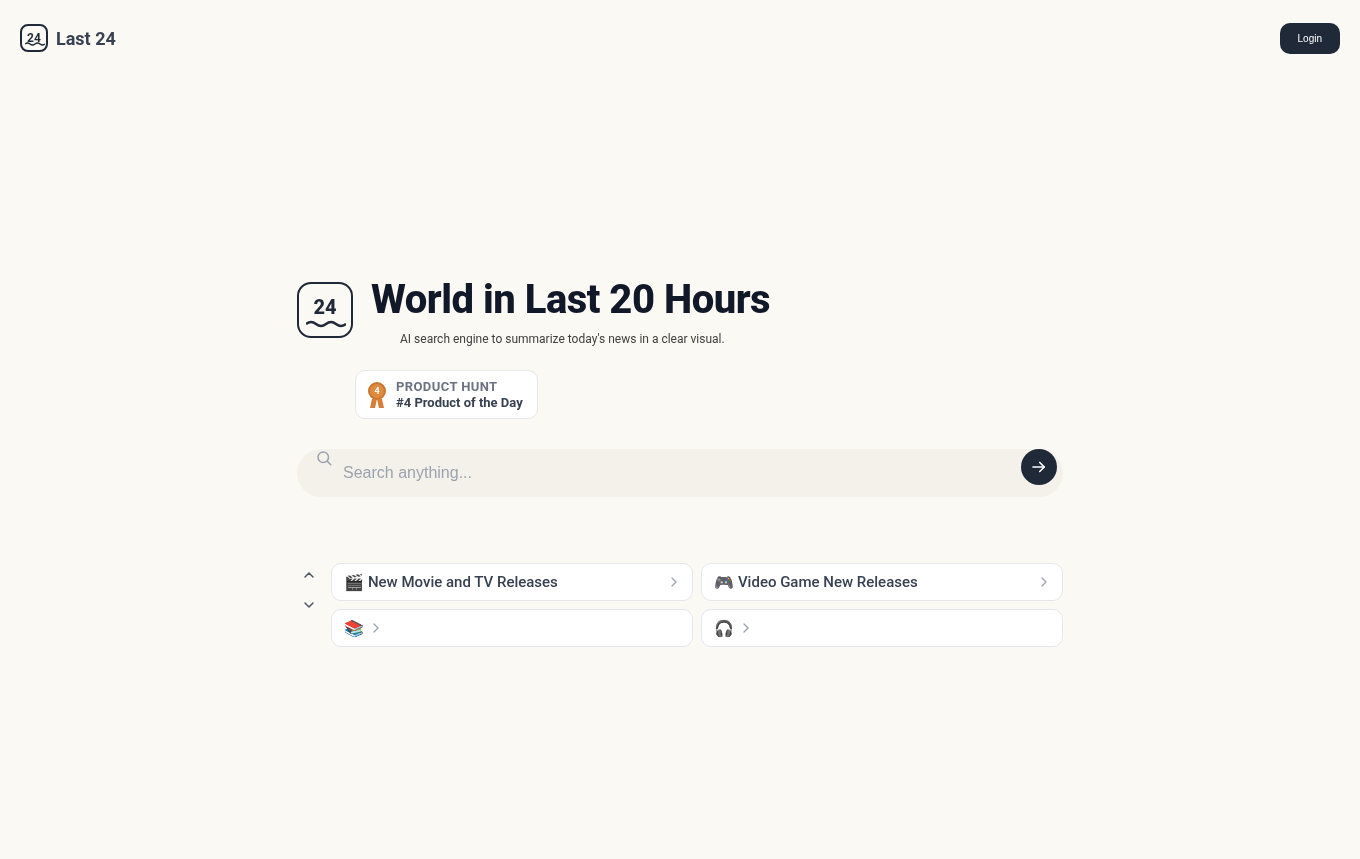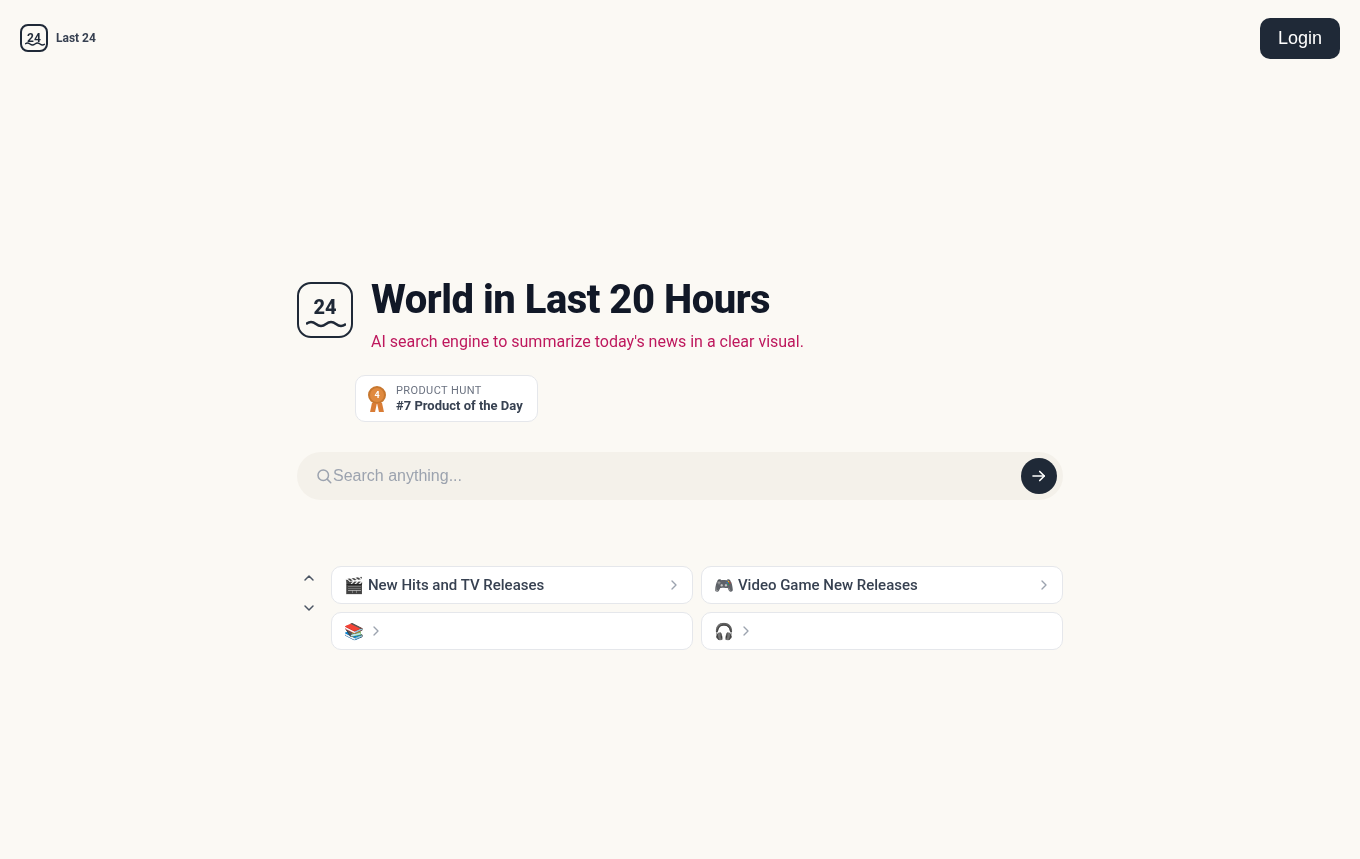--- a/index.html
+++ b/index.html
@@ -40,31 +40,31 @@
     font-weight: 700;
     line-height: 1;
     color: #1f2937;
   }
   .brand-logo .wave {
     position: absolute;
     bottom: 4px; left: 3px; right: 3px;
     height: 4px;
   }
   .brand-name {
-    font-size: 12px;
+    font-size: 18px;
     font-weight: 700;
     color: #374151;
   }
   .login-btn {
     background: #1f2937;
     color: #fff;
     border: none;
     border-radius: 10px;
     padding: 10px 18px;
-    font-size: 18px;
+    font-size: 10px;
     font-weight: 500;
     cursor: pointer;
   }
 
   
   .main {
     position: absolute;
     left: 50%;
     top: 278px;
     transform: translateX(-50%);
@@ -100,23 +100,24 @@
     height: 8px;
   }
   .hero-text .title {
     font-size: 40px;
     font-weight: 800;
     color: #111827;
     line-height: 1.1;
     letter-spacing: -0.5px;
   }
   .hero-text .subtitle {
-    font-size: 16px;
-    color: #be185d;
+    font-size: 12px;
+    color: #404040;
     margin-top: 10px;
+    margin-left: 29px;
   }
 
   
   .ph-badge {
     display: inline-flex;
     align-items: center;
     gap: 8px;
     background: #fff;
     border: 1px solid #e5e7eb;
     border-radius: 10px;
@@ -146,43 +147,42 @@
   }
   .ph-medal .ribbon-l, .ph-medal .ribbon-r {
     position: absolute;
     bottom: 0;
     width: 5px; height: 9px;
     background: #d97c35;
   }
   .ph-medal .ribbon-l { left: 5px; transform: skewX(-12deg); }
   .ph-medal .ribbon-r { right: 5px; transform: skewX(12deg); }
   .ph-text .line1 {
-    font-size: 11px;
-    font-weight: 400;
+    font-size: 13px;
+    font-weight: 700;
     color: #6b7280;
     letter-spacing: 0.4px;
   }
   .ph-text .line2 {
     font-size: 13px;
     font-weight: 700;
     color: #374151;
     margin-top: 1px;
   }
 
   
   .search-wrap {
     margin-top: 30px;
     width: 766px;
     background: #f4f1ea;
     border-radius: 24px;
     height: 48px;
     display: flex;
-    align-items: center;
     padding: 0 6px 0 18px;
-    gap: 0;
+    gap: 10px;
   }
   .search-icon { color: #9ca3af; flex-shrink: 0; }
   .search-input {
     flex: 1;
     border: none;
     background: transparent;
     font-size: 16px;
     color: #374151;
     outline: none;
   }
@@ -289,21 +289,21 @@
   <div class="ph-badge">
     <div class="ph-medal">
       <div class="circle">
           <span>4</span>
         </div>
       <div class="ribbon-l"></div>
       <div class="ribbon-r"></div>
     </div>
     <div class="ph-text">
       <div class="line1">PRODUCT HUNT</div>
-      <div class="line2">#7 Product of the Day</div>
+      <div class="line2">#4 Product of the Day</div>
     </div>
   </div>
 
   <div class="search-wrap">
     <svg class="search-icon" width="18" height="18" viewBox="0 0 24 24">
       <circle cx="11" cy="11" r="7" stroke="currentColor" stroke-width="2" fill="none"></circle>
       <line x1="16.5" y1="16.5" x2="21" y2="21" stroke="currentColor" stroke-width="2" stroke-linecap="round"></line>
     </svg>
     <input class="search-input" type="text" placeholder="Search anything..." style="">
     <button class="search-go">
@@ -324,21 +324,21 @@
       <button class="nav-btn">
         <svg width="16" height="16" viewBox="0 0 24 24">
           <polyline points="6 9 12 15 18 9" stroke="currentColor" stroke-width="2.2" fill="none" stroke-linecap="round" stroke-linejoin="round"></polyline>
         </svg>
       </button>
     </div>
 
     <div class="suggest-grid">
       <div class="suggest-card">
         <span class="suggest-emoji">🎬</span>
-        <span class="suggest-label">New Hits and TV Releases</span>
+        <span class="suggest-label">New Movie and TV Releases</span>
         <svg class="suggest-chev" width="16" height="16" viewBox="0 0 24 24">
           <polyline points="9 6 15 12 9 18" stroke="currentColor" stroke-width="2" fill="none" stroke-linecap="round" stroke-linejoin="round"></polyline>
         </svg>
       </div>
       <div class="suggest-card">
         <span class="suggest-emoji">🎮</span>
         <span class="suggest-label">Video Game New Releases</span>
         <svg class="suggest-chev" width="16" height="16" viewBox="0 0 24 24">
           <polyline points="9 6 15 12 9 18" stroke="currentColor" stroke-width="2" fill="none" stroke-linecap="round" stroke-linejoin="round"></polyline>
         </svg>

